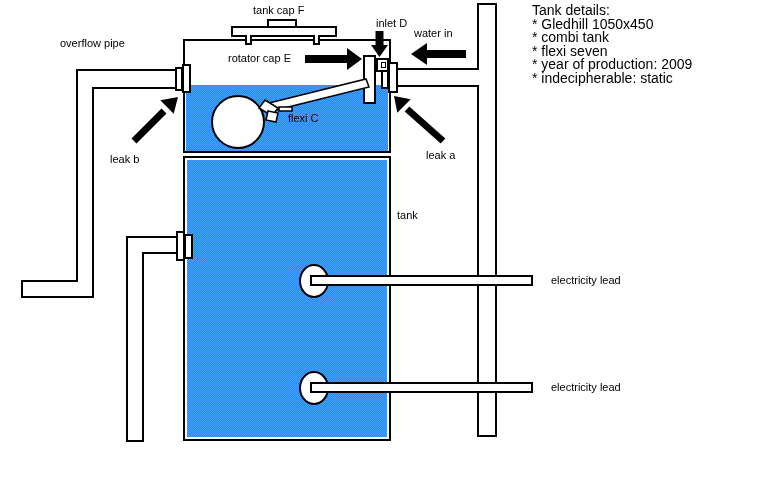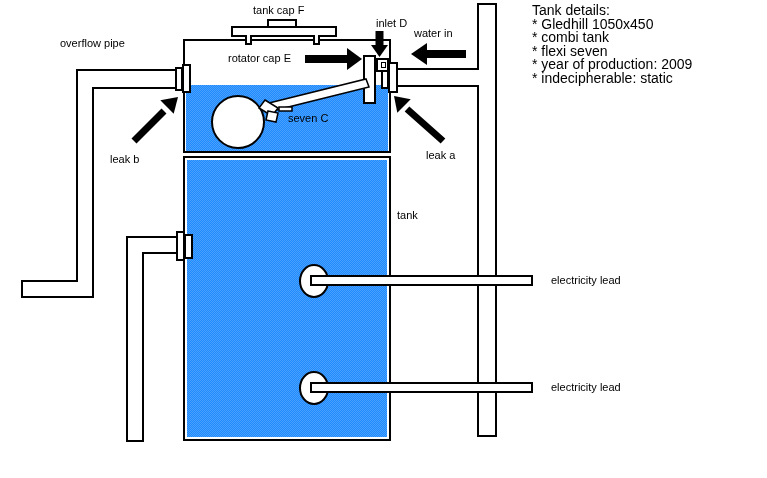--- a/index.html
+++ b/index.html
@@ -100,21 +100,21 @@
   <div class="abs outlined" style="left:299px;top:264px;width:30px;height:34px;border-radius:50%;"></div>
   <div class="abs outlined" style="left:310px;top:275px;width:223px;height:11px;"></div>
   <div class="abs outlined" style="left:299px;top:371px;width:30px;height:34px;border-radius:50%;"></div>
   <div class="abs outlined" style="left:310px;top:382px;width:223px;height:11px;"></div>
 
   <span class="label" style="left:253px;top:4px;">tank cap F</span>
   <span class="label" style="left:364px;top:17px;padding-left:12px;">inlet D</span>
   <span class="label" style="left:414px;top:27px;">water in</span>
   <span class="label" style="left:60px;top:37px;">overflow pipe</span>
   <span class="label" style="left:228px;top:52px;">rotator cap E</span>
-  <span class="label" style="left:288px;top:112px;">seven C</span>
+  <span class="label" style="left:288px;top:112px;">flexi C</span>
   <span class="label" style="left:110px;top:153px;">leak b</span>
   <span class="label" style="left:426px;top:149px;">leak a</span>
   <span class="label" style="left:397px;top:209px;">tank</span>
   <span class="label" style="left:551px;top:274px;">electricity lead</span>
   <span class="label" style="left:551px;top:381px;">electricity lead</span>
 
   <div class="abs" style="left:520px;top:4px;">
     <div class="details-line">Tank details:</div>
     <div class="details-line">* Gledhill 1050x450</div>
     <div class="details-line">* combi tank</div>

